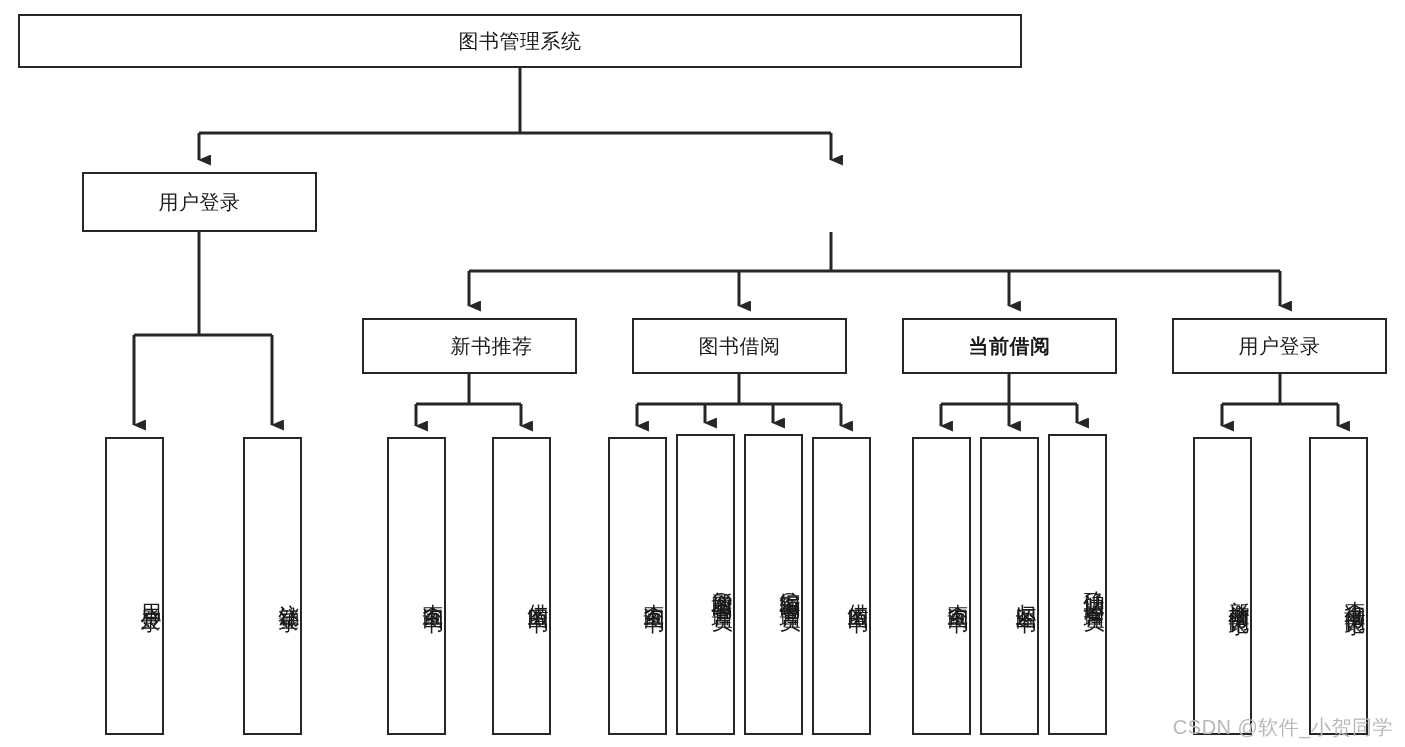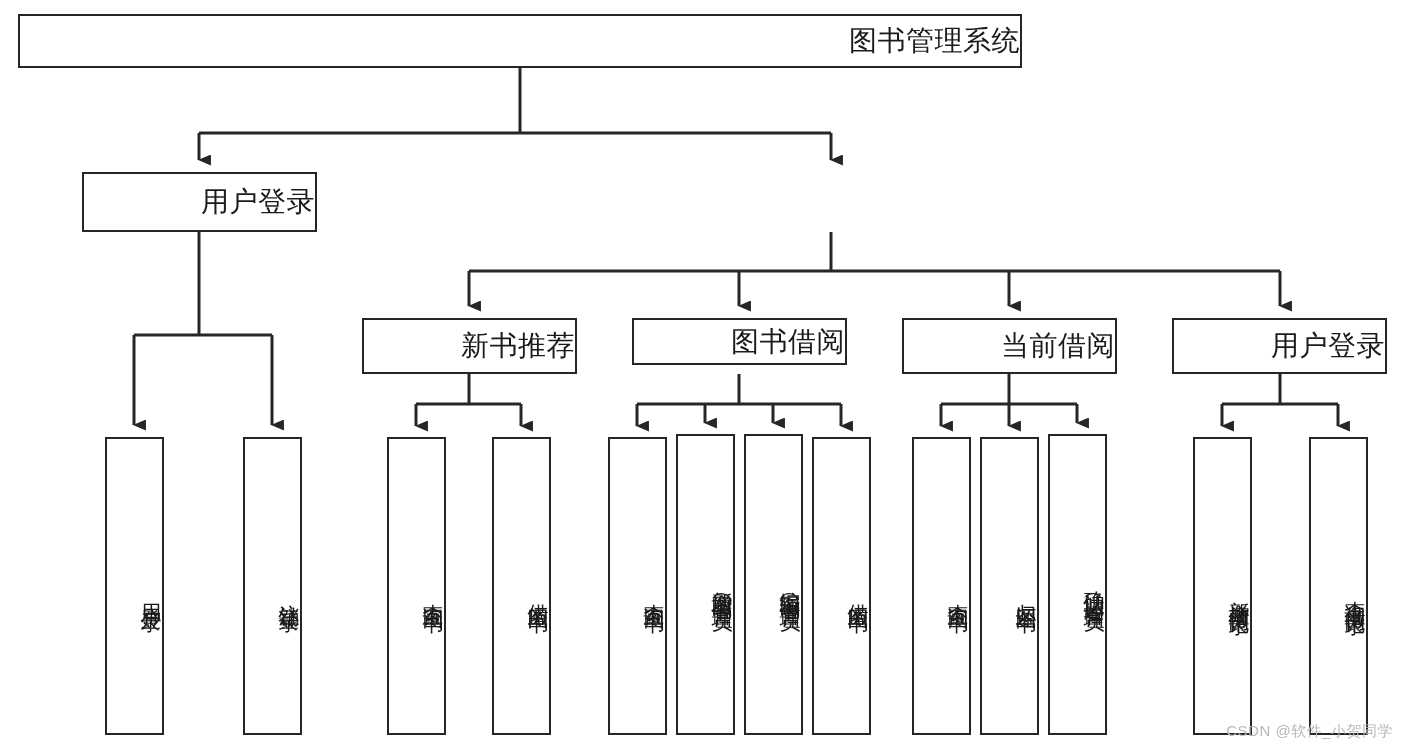--- a/index.html
+++ b/index.html
@@ -29,23 +29,22 @@
     position: absolute;
     box-sizing: border-box;
     border: 2px solid #262626;
     background: #ffffff;
     display: flex;
     align-items: center;
     justify-content: center;
     color: #1a1a1a;
   }
   .node.horiz {
-    font-size: 28px;
+    font-size: 20px;
     letter-spacing: 0.5px;
-    justify-content: flex-end;
   }
   .node.vert {
     writing-mode: vertical-rl;
     text-orientation: upright;
     font-size: 21px;
     letter-spacing: 3px;
     align-items: flex-start;
     justify-content: center;
     padding-top: 14px;
     line-height: 1.05;
@@ -54,21 +53,21 @@
     padding-top: 6px;
   }
   .node-label {
     display: block;
     white-space: nowrap;
   }
   #watermark {
     position: absolute;
     right: 12px;
     bottom: 6px;
-    font-size: 15px;
+    font-size: 20px;
     color: #b8b8b8;
     letter-spacing: 0.5px;
     white-space: nowrap;
   }
 </style>
 </head>
 <body>
 
 <div id="canvas">
 
@@ -126,24 +125,24 @@
     <span class="node-label">图书管理系统</span>
   </div>
 
   <div class="node horiz" style="left:82px; top:172px; width:235px; height:60px;">
     <span class="node-label">用户登录</span>
   </div>
 
   <div class="node horiz" style="left:362px; top:318px; width:215px; height:56px;padding-left:44px;">
     <span class="node-label">新书推荐</span>
   </div>
-  <div class="node horiz" style="left:632px; top:318px; width:215px; height:47px;font-family:Liberation Serif, serif;">
+  <div class="node horiz" style="left:632px; top:318px; width:215px; height:56px;font-family:Liberation Serif, serif;">
     <span class="node-label">图书借阅</span>
   </div>
-  <div class="node horiz" style="left:902px; top:318px; width:215px; height:56px;">
+  <div class="node horiz" style="left:902px; top:318px; width:215px; height:56px;font-weight:bold;">
     <span class="node-label">当前借阅</span>
   </div>
   <div class="node horiz" style="left:1172px; top:318px; width:215px; height:56px;">
     <span class="node-label">用户登录</span>
   </div>
 
   <div class="node vert" style="left:105px; top:437px; width:59px; height:298px;">
     <span class="node-label">用户登录</span>
   </div>
   <div class="node vert" style="left:243px; top:437px; width:59px; height:298px;">

